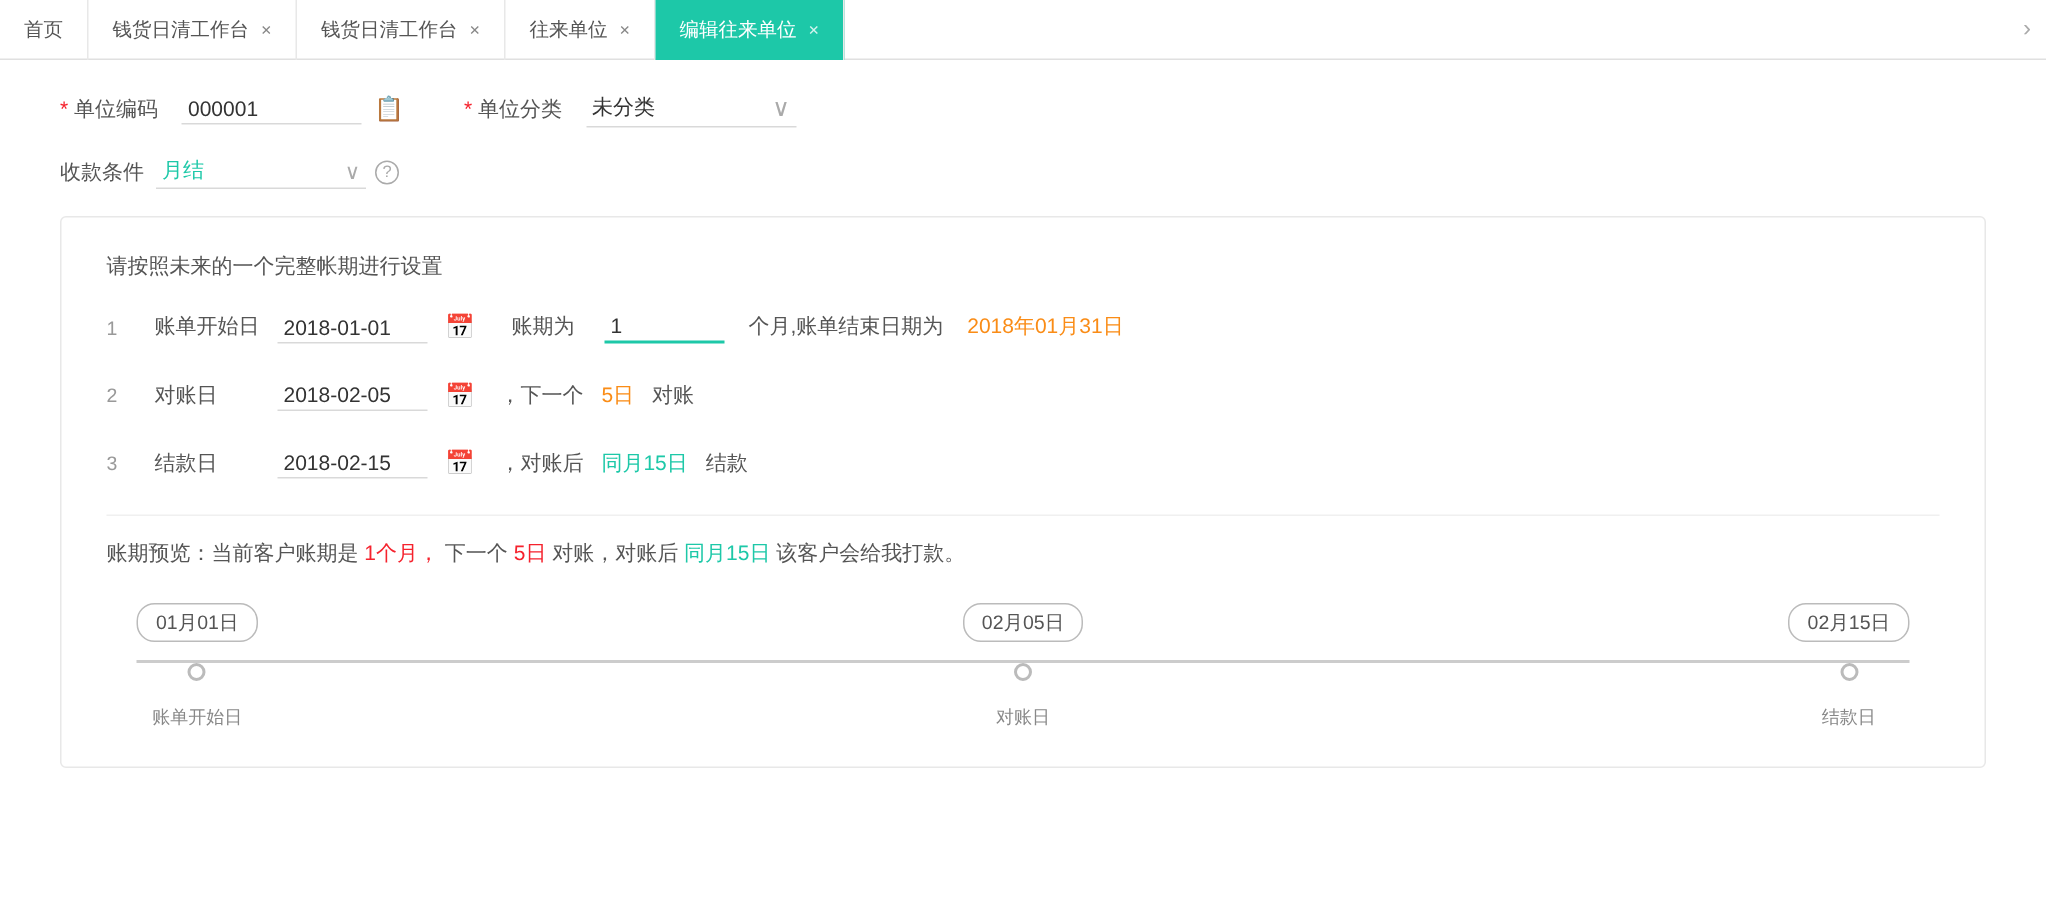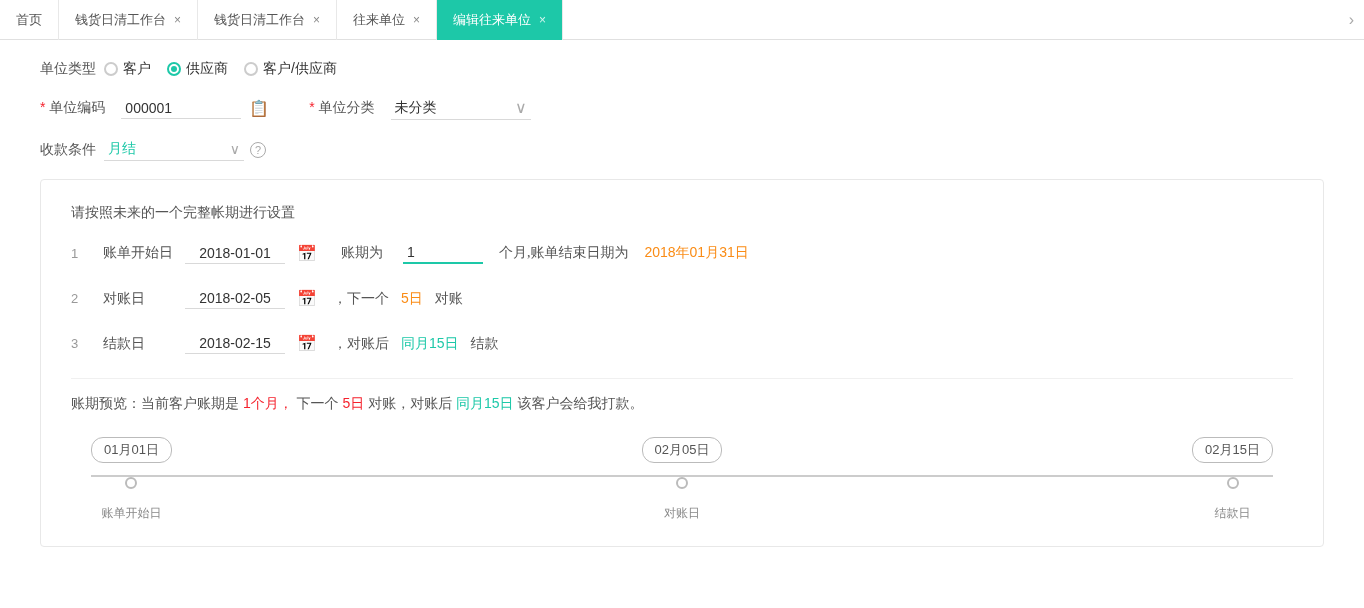--- a/index.html
+++ b/index.html
@@ -180,33 +180,32 @@
     }
     .date-input {
       border: none;
       border-bottom: 1px solid #d9d9d9;
       outline: none;
       font-size: 14px;
       color: #333;
       background: transparent;
       width: 100px;
       padding: 2px 4px;
-      text-align: center;
     }
     .period-input {
       border: none;
       border-bottom: 2px solid #1dc8a8;
       outline: none;
       font-size: 14px;
       color: #333;
       background: transparent;
       width: 80px;
       padding: 2px 4px;
     }
-    .inline-text { color: #555; font-family: Liberation Serif, serif; }
+    .inline-text { color: #555; }
     .highlight-orange { color: #fa8c16; }
     .highlight-teal { color: #1dc8a8; }
     .highlight-red { color: #f5222d; }
 
     
     .preview-section {
       margin-top: 16px;
       padding-top: 16px;
       border-top: 1px solid #f0f0f0;
     }
@@ -264,37 +263,20 @@
   </div>
   <div class="tab-item active">
     <span>编辑往来单位</span>
     <span class="tab-close">×</span>
   </div>
   <div class="tabs-arrow">›</div>
 </div>
 
 <div class="content">
 
-  <div class="form-row">
-    <span class="form-label">单位类型</span>
-    <div class="radio-group">
-      <label class="radio-item">
-        <div class="radio-circle"></div>
-        <span>客户</span>
-      </label>
-      <label class="radio-item">
-        <div class="radio-circle checked"></div>
-        <span>供应商</span>
-      </label>
-      <label class="radio-item">
-        <div class="radio-circle"></div>
-        <span>客户/供应商</span>
-      </label>
-    </div>
-  </div>
 
   <div class="form-row">
     <div class="field-item" style="margin-right:40px;">
       <span class="form-label required">单位编码</span>
       <input class="form-input" value="000001" style="width: 120px;">
       <span class="calendar-icon">📋</span>
     </div>
     <div class="field-item">
       <span class="form-label required">单位分类</span>
       <div class="select-wrap" style="min-width:140px;">

